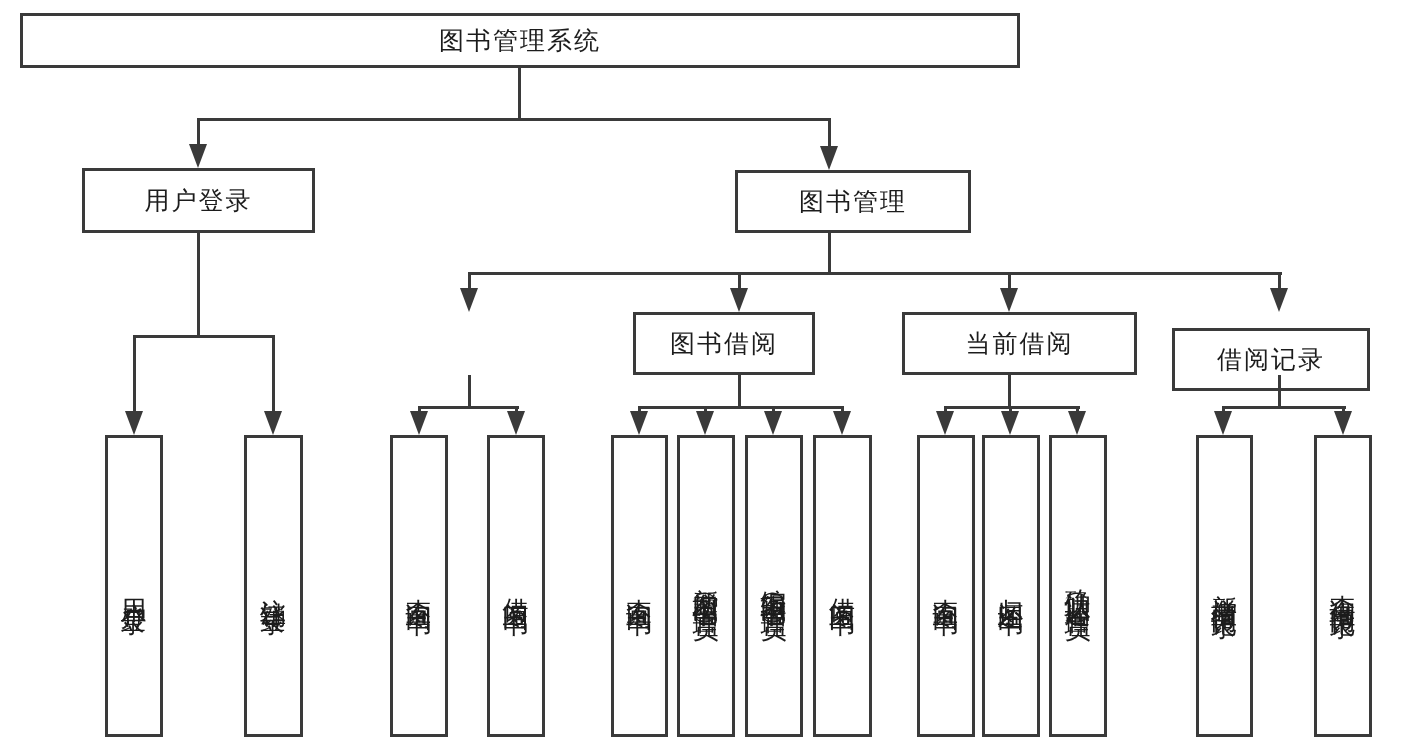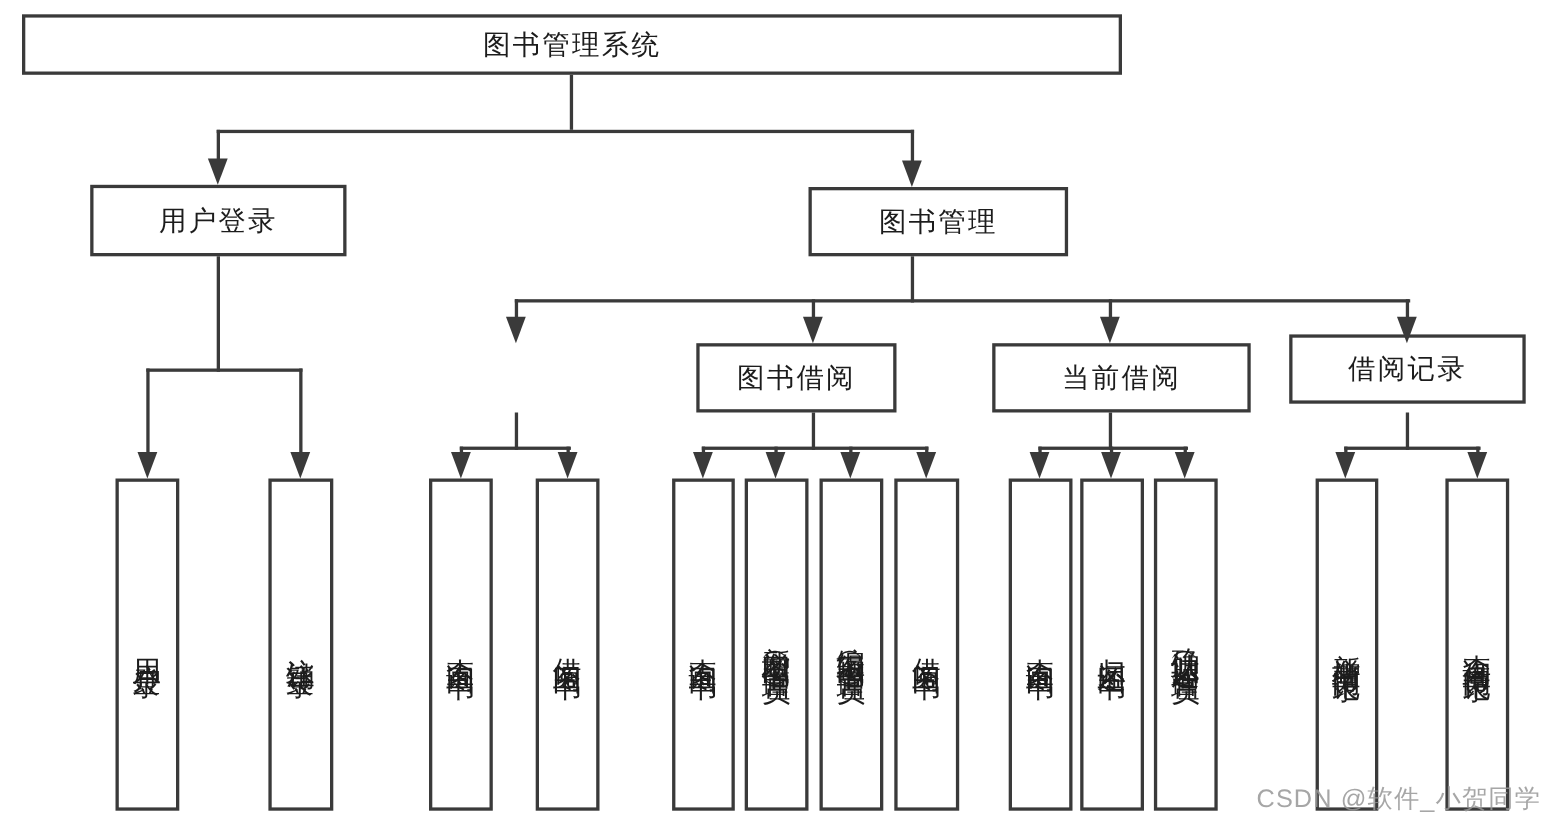--- a/index.html
+++ b/index.html
@@ -61,21 +61,21 @@
 
 <div id="canvas">
 
   <div class="node" style="left:20px;top:13px;width:1000px;height:55px;">图书管理系统</div>
 
   <div class="node" style="left:82px;top:168px;width:233px;height:65px;">用户登录</div>
   <div class="node" style="left:711px;top:170px;width:236px;height:63px;margin-left:24px;">图书管理</div>
 
   <div class="node" style="left:633px;top:312px;width:182px;height:63px;">图书借阅</div>
   <div class="node" style="left:902px;top:312px;width:235px;height:63px;">当前借阅</div>
-  <div class="node" style="left:1172px;top:304px;width:215px;height:63px;">借阅记录</div>
+  <div class="node" style="left:1172px;top:328px;width:198px;height:63px;">借阅记录</div>
 
   <div class="node leaf" style="left:105px;top:435px;width:58px;height:302px;">用户登录</div>
   <div class="node leaf" style="left:244px;top:435px;width:59px;height:302px;">注销登录</div>
 
   <div class="node leaf" style="left:390px;top:435px;width:58px;height:302px;">查询图书</div>
   <div class="node leaf" style="left:487px;top:435px;width:58px;height:302px;">借阅图书</div>
 
   <div class="node leaf" style="left:611px;top:435px;width:57px;height:302px;">查询图书</div>
   <div class="node leaf" style="left:677px;top:435px;width:58px;height:302px;">新增图书（管理员）</div>
   <div class="node leaf" style="left:745px;top:435px;width:58px;height:302px;">编辑图书（管理员）</div>
@@ -140,15 +140,14 @@
   <div class="vl" style="left:1076px;top:406px;height:8px;"></div>
   <div class="arr" style="left:1068px;top:411px;"></div>
 
   <div class="vl" style="left:1278px;top:375px;height:34px;"></div>
   <div class="hl" style="left:1222px;top:406px;width:124px;"></div>
   <div class="vl" style="left:1222px;top:406px;height:8px;"></div>
   <div class="arr" style="left:1214px;top:411px;"></div>
   <div class="vl" style="left:1342px;top:406px;height:8px;"></div>
   <div class="arr" style="left:1334px;top:411px;"></div>
 
-  <div class="watermark">CSDN @软件_小贺同学</div>
 
 </div>
 
 </body></html>

